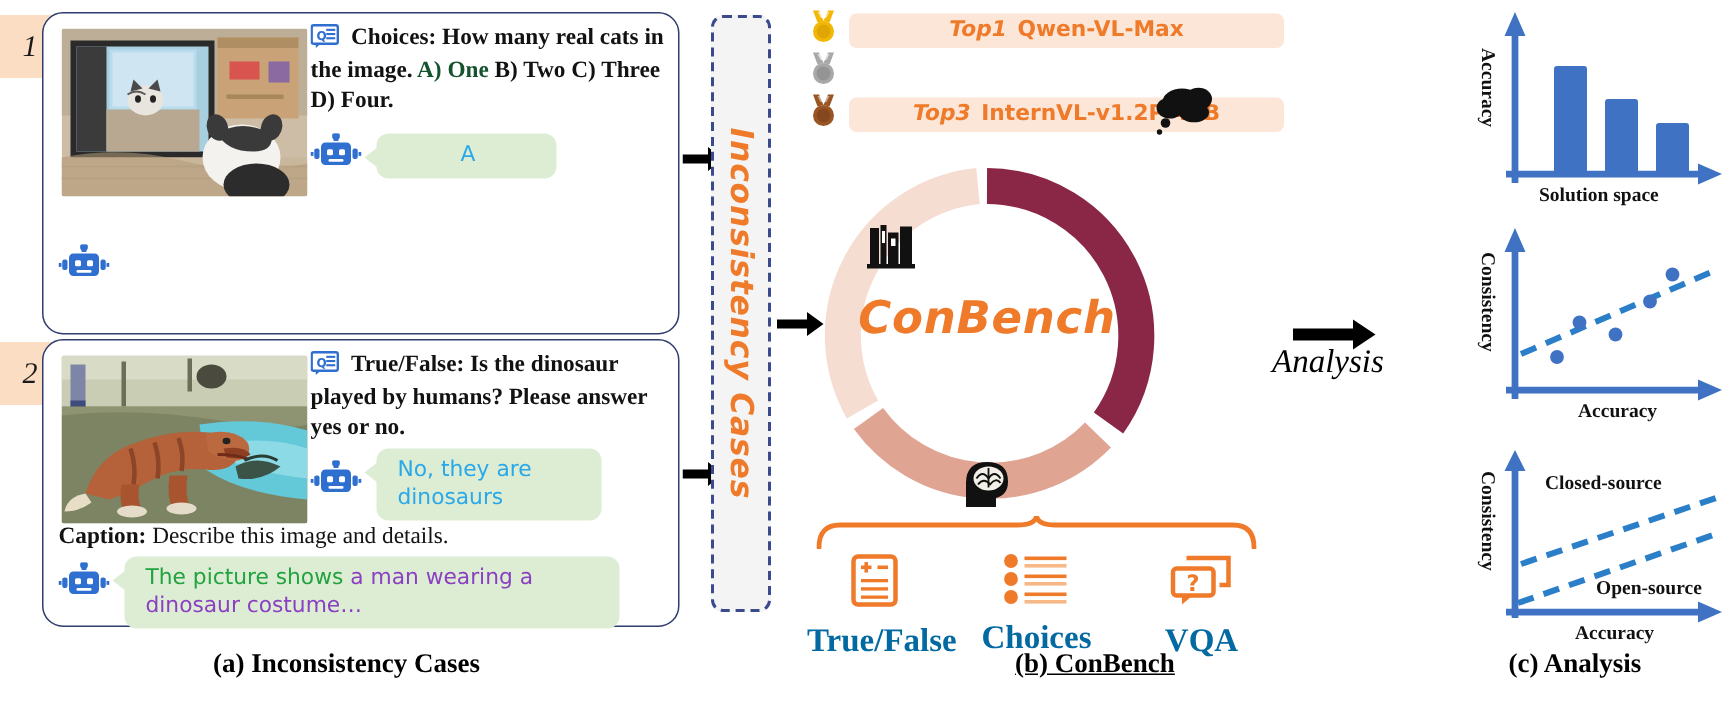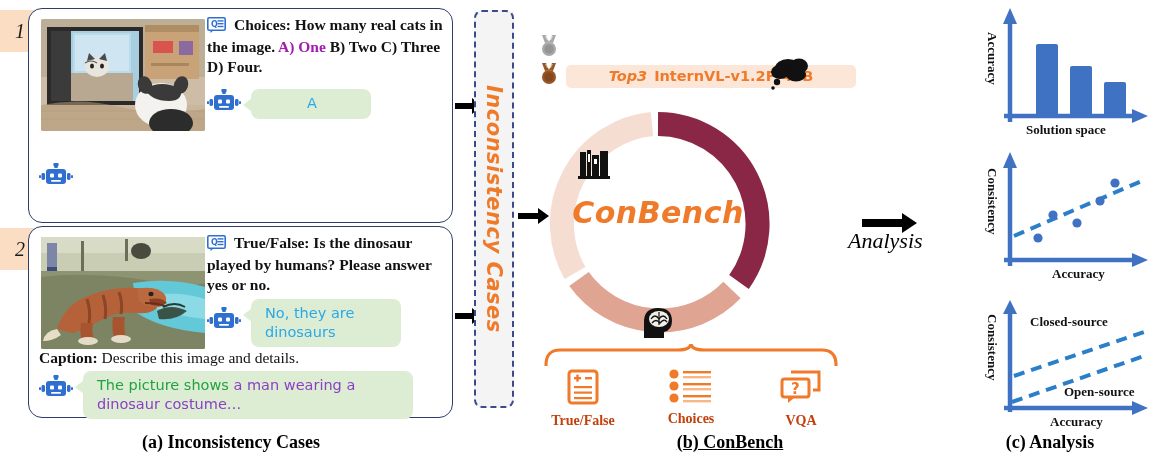--- a/index.html
+++ b/index.html
@@ -52,21 +52,21 @@
     vertical-align: -3px;
     margin-right: 4px;
   }
   .q-text {
     font-family: "Liberation Serif", serif;
     font-weight: bold;
     font-size: 15.5px;
     color: #121212;
     line-height: 1.26;
   }
-  .q-text .opt-hl { color: #a21caf; }
+  .q-text .opt-hl { color: #14532d; }
 
   .bot-icon { display: inline-block; }
 
   .bubble {
     background: #ddedd4;
     border-radius: 8px;
     padding: 5px 12px 6px 14px;
     position: relative;
     font-family: "DejaVu Sans", sans-serif;
     font-size: 14.5px;
@@ -177,22 +177,22 @@
   }
 
   .task-col {
     position: absolute;
     text-align: center;
     width: 90px;
   }
   .task-label {
     font-family: "Liberation Serif", serif;
     font-weight: bold;
-    font-size: 14px;
-    color: #c2410c;
+    font-size: 22px;
+    color: #0369a1;
     margin-top: 3px;
   }
 
   
   #analysis-word {
     position: absolute;
     left: 848px; top: 228px;
     font-family: "Liberation Serif", serif;
     font-style: italic;
     font-size: 22px;
@@ -444,20 +444,35 @@
 </div>
 
 <div class="blk-arrow" style="left:518px; top:205px;">
   <svg width="32" height="22" viewBox="0 0 32 22">
     <path d="M0 8 H20 V3 L31 11 L20 19 V14 H0 Z" fill="#000"></path>
   </svg>
 </div>
 
 <div class="fig" id="panel-b">
 
+  <div class="lb-row" style="left:18px; top:8px;">
+    <span style="margin-right:6px;">
+      <svg width="22" height="24" viewBox="0 0 22 24">
+        <path d="M4 1 L8 1 L11 8 L7 9 Z" fill="#f2b705"></path>
+        <path d="M18 1 L14 1 L11 8 L15 9 Z" fill="#f2b705"></path>
+        <path d="M7 2 H15 L13 6 H9 Z" fill="#ffffff" opacity="0.55"></path>
+        <circle cx="11" cy="15" r="7" fill="#f2b705"></circle>
+        <circle cx="11" cy="15" r="4.6" fill="#e0a704"></circle>
+      </svg>
+    </span>
+    <span class="lb-bar">
+      <span class="lb-rank">Top1</span>
+      <span class="lb-model">Qwen-VL-Max</span>
+    </span>
+  </div>
 
   <div class="lb-row" style="left:18px; top:36px;">
     <span style="margin-right:6px;">
       <svg width="22" height="24" viewBox="0 0 22 24">
         <path d="M4 1 L8 1 L11 8 L7 9 Z" fill="#a8a8a8"></path>
         <path d="M18 1 L14 1 L11 8 L15 9 Z" fill="#a8a8a8"></path>
         <path d="M7 2 H15 L13 6 H9 Z" fill="#ffffff" opacity="0.6"></path>
         <circle cx="11" cy="15" r="7" fill="#a8a8a8"></circle>
         <circle cx="11" cy="15" r="4.6" fill="#949494"></circle>
       </svg>

